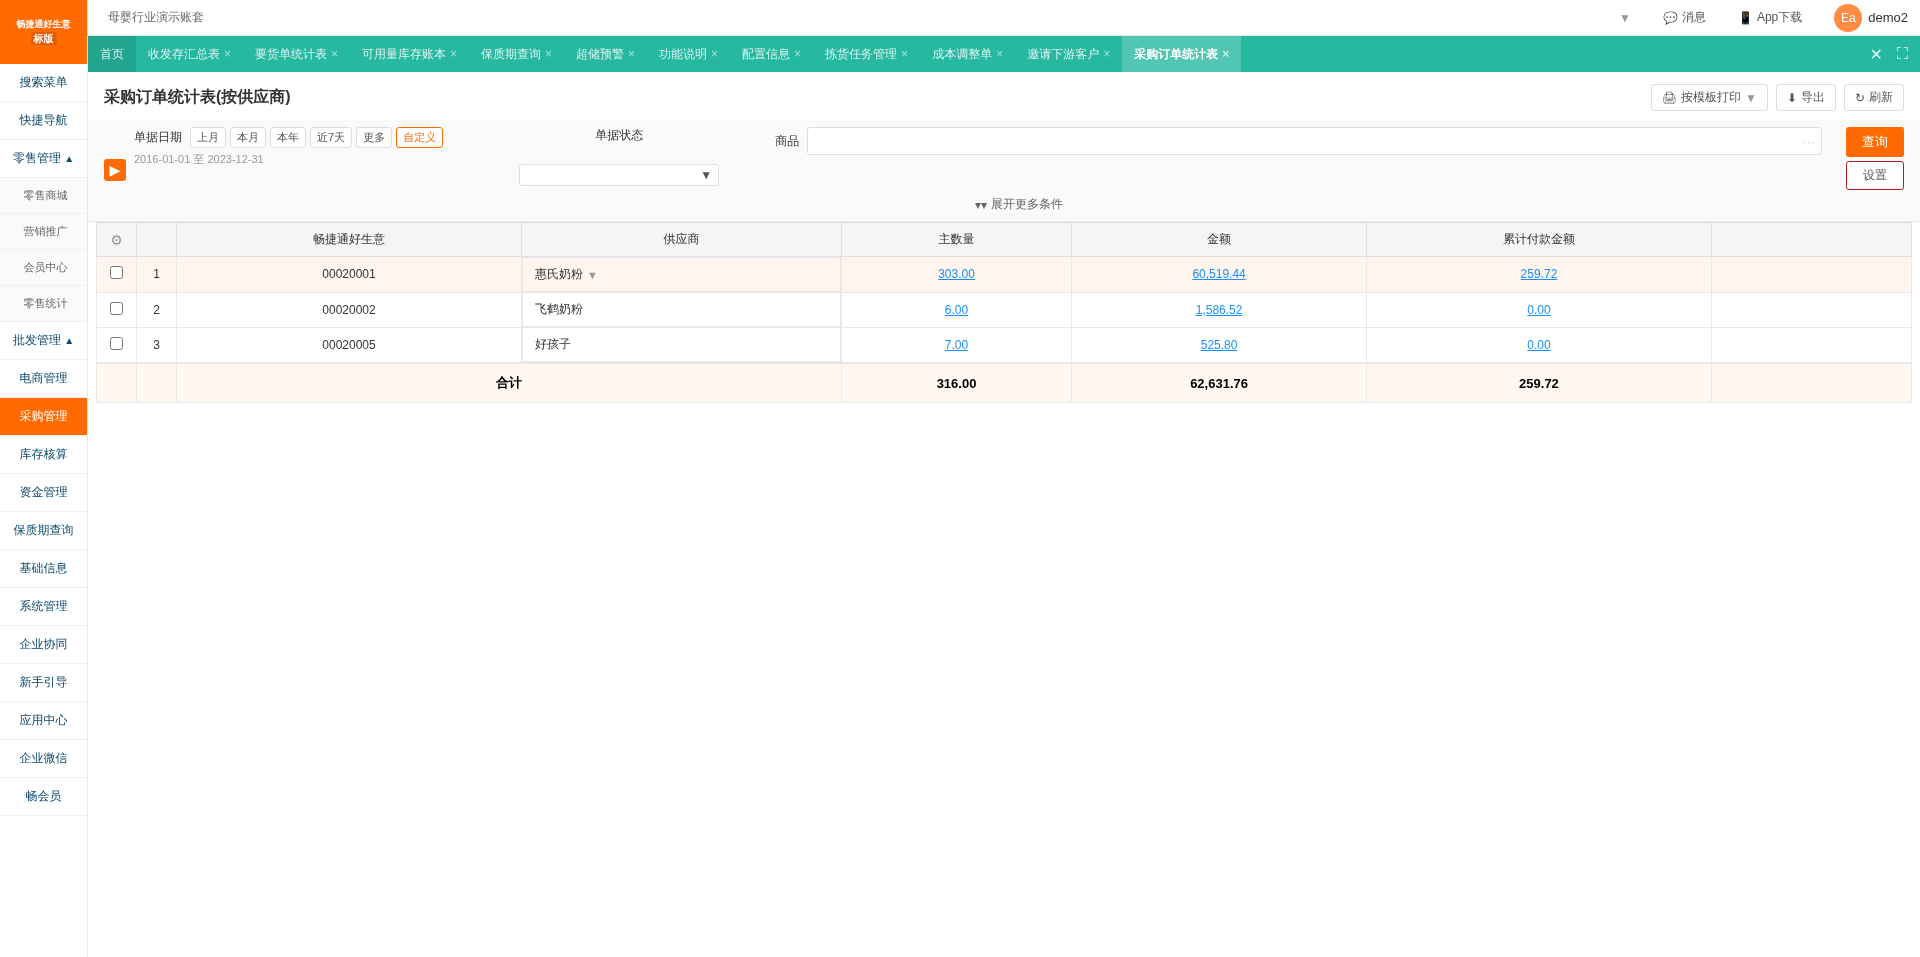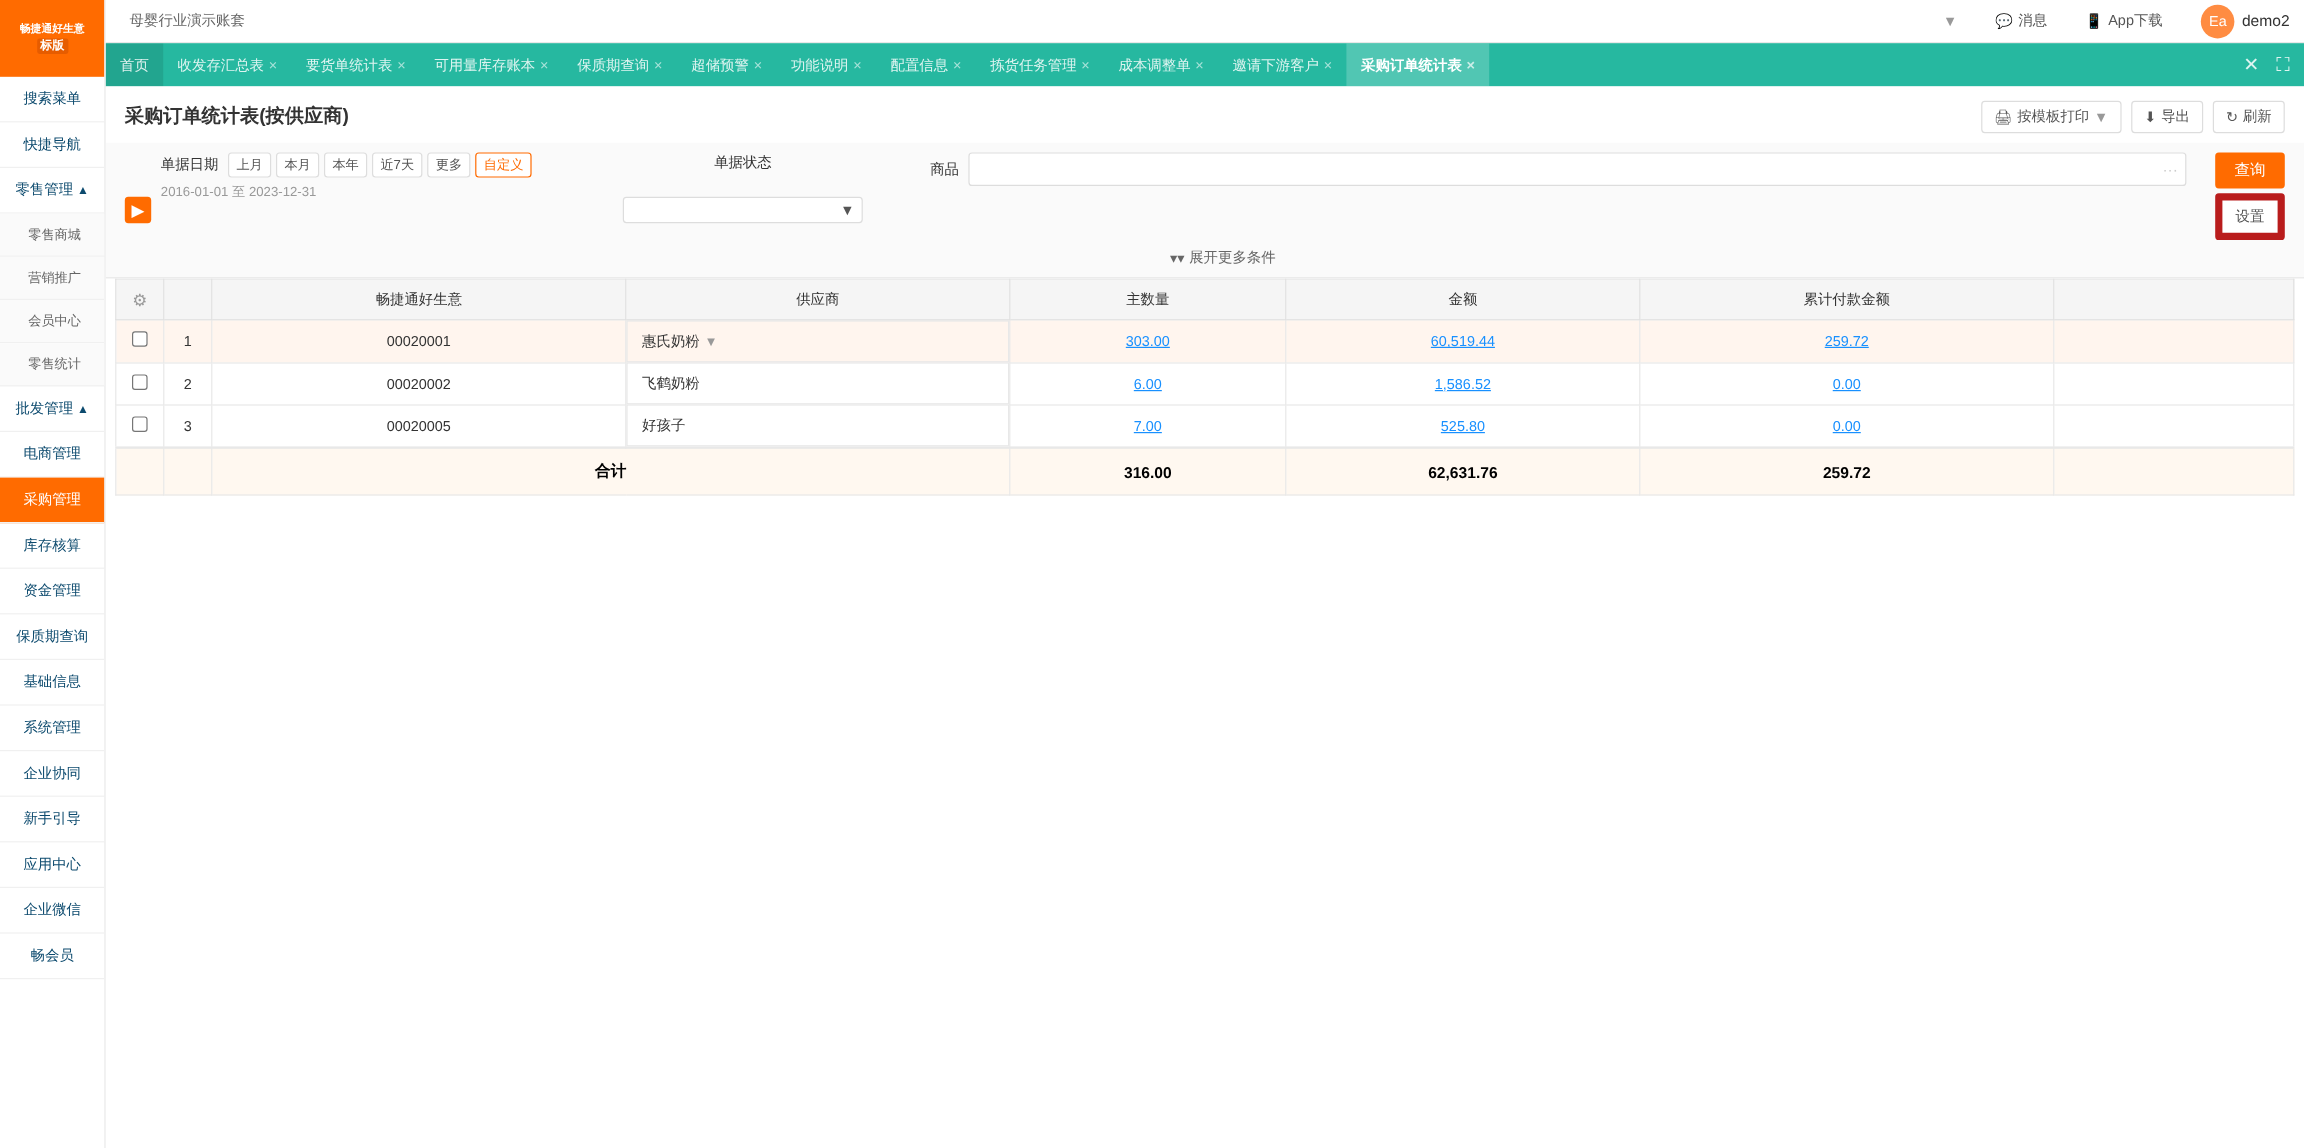--- a/index.html
+++ b/index.html
@@ -17,21 +17,21 @@
     .avatar { width: 28px; height: 28px; border-radius: 50%; background: #ff8c42; display: flex; align-items: center; justify-content: center; color: #fff; font-size: 12px; }
 
     
     .page-header { display: flex; align-items: center; justify-content: space-between; padding: 12px 16px 8px; }
     .page-title { font-size: 16px; font-weight: bold; color: #333; }
     .page-actions { display: flex; align-items: center; gap: 8px; }
     .btn-print { background: #fff; border: 1px solid #ddd; padding: 4px 10px; border-radius: 3px; cursor: pointer; font-size: 12px; display: flex; align-items: center; gap: 4px; color: #555; }
     .btn-export { background: #fff; border: 1px solid #ddd; padding: 4px 10px; border-radius: 3px; cursor: pointer; font-size: 12px; display: flex; align-items: center; gap: 4px; color: #555; }
     .btn-refresh { background: #fff; border: 1px solid #ddd; padding: 4px 10px; border-radius: 3px; cursor: pointer; font-size: 12px; display: flex; align-items: center; gap: 4px; color: #555; }
     .btn-query { background: #ff6b00; color: #fff; border: none; padding: 6px 16px; border-radius: 3px; cursor: pointer; font-size: 13px; }
-    .btn-settings { background: #fff; border: 6px solid #b91c1c; padding: 5px 10px; border-radius: 3px; cursor: pointer; font-size: 12px; color: #555; }
+    .btn-settings { background: #fff; border: 1px solid #b91c1c; padding: 5px 10px; border-radius: 3px; cursor: pointer; font-size: 12px; color: #555; }
     .filter-label { font-size: 12px; color: #333; white-space: nowrap; }
     .filter-date-btns { display: flex; gap: 4px; align-items: center; }
     .date-btn { padding: 2px 6px; border: 1px solid #ddd; border-radius: 3px; cursor: pointer; font-size: 11px; color: #555; background: #fff; }
     .date-btn.custom { background: #fff; color: #ff6b00; border-color: #ff6b00; border-radius: 3px; font-size: 11px; padding: 2px 6px; }
     .date-range { font-size: 11px; color: #999; margin-top: 2px; display: block; }
     .filter-select { border: 1px solid #ddd; border-radius: 3px; padding: 3px 6px; font-size: 12px; color: #555; background: #fff; min-width: 120px; cursor: pointer; display: flex; align-items: center; gap: 4px; }
     .filter-input { border: 1px solid #ddd; border-radius: 3px; padding: 3px 6px; font-size: 12px; color: #999; background: #fff; flex: 1; min-width: 80px; }
     .expand-more { display: flex; align-items: center; justify-content: center; gap: 4px; font-size: 12px; color: #666; cursor: pointer; margin-top: 6px; }
 
     

